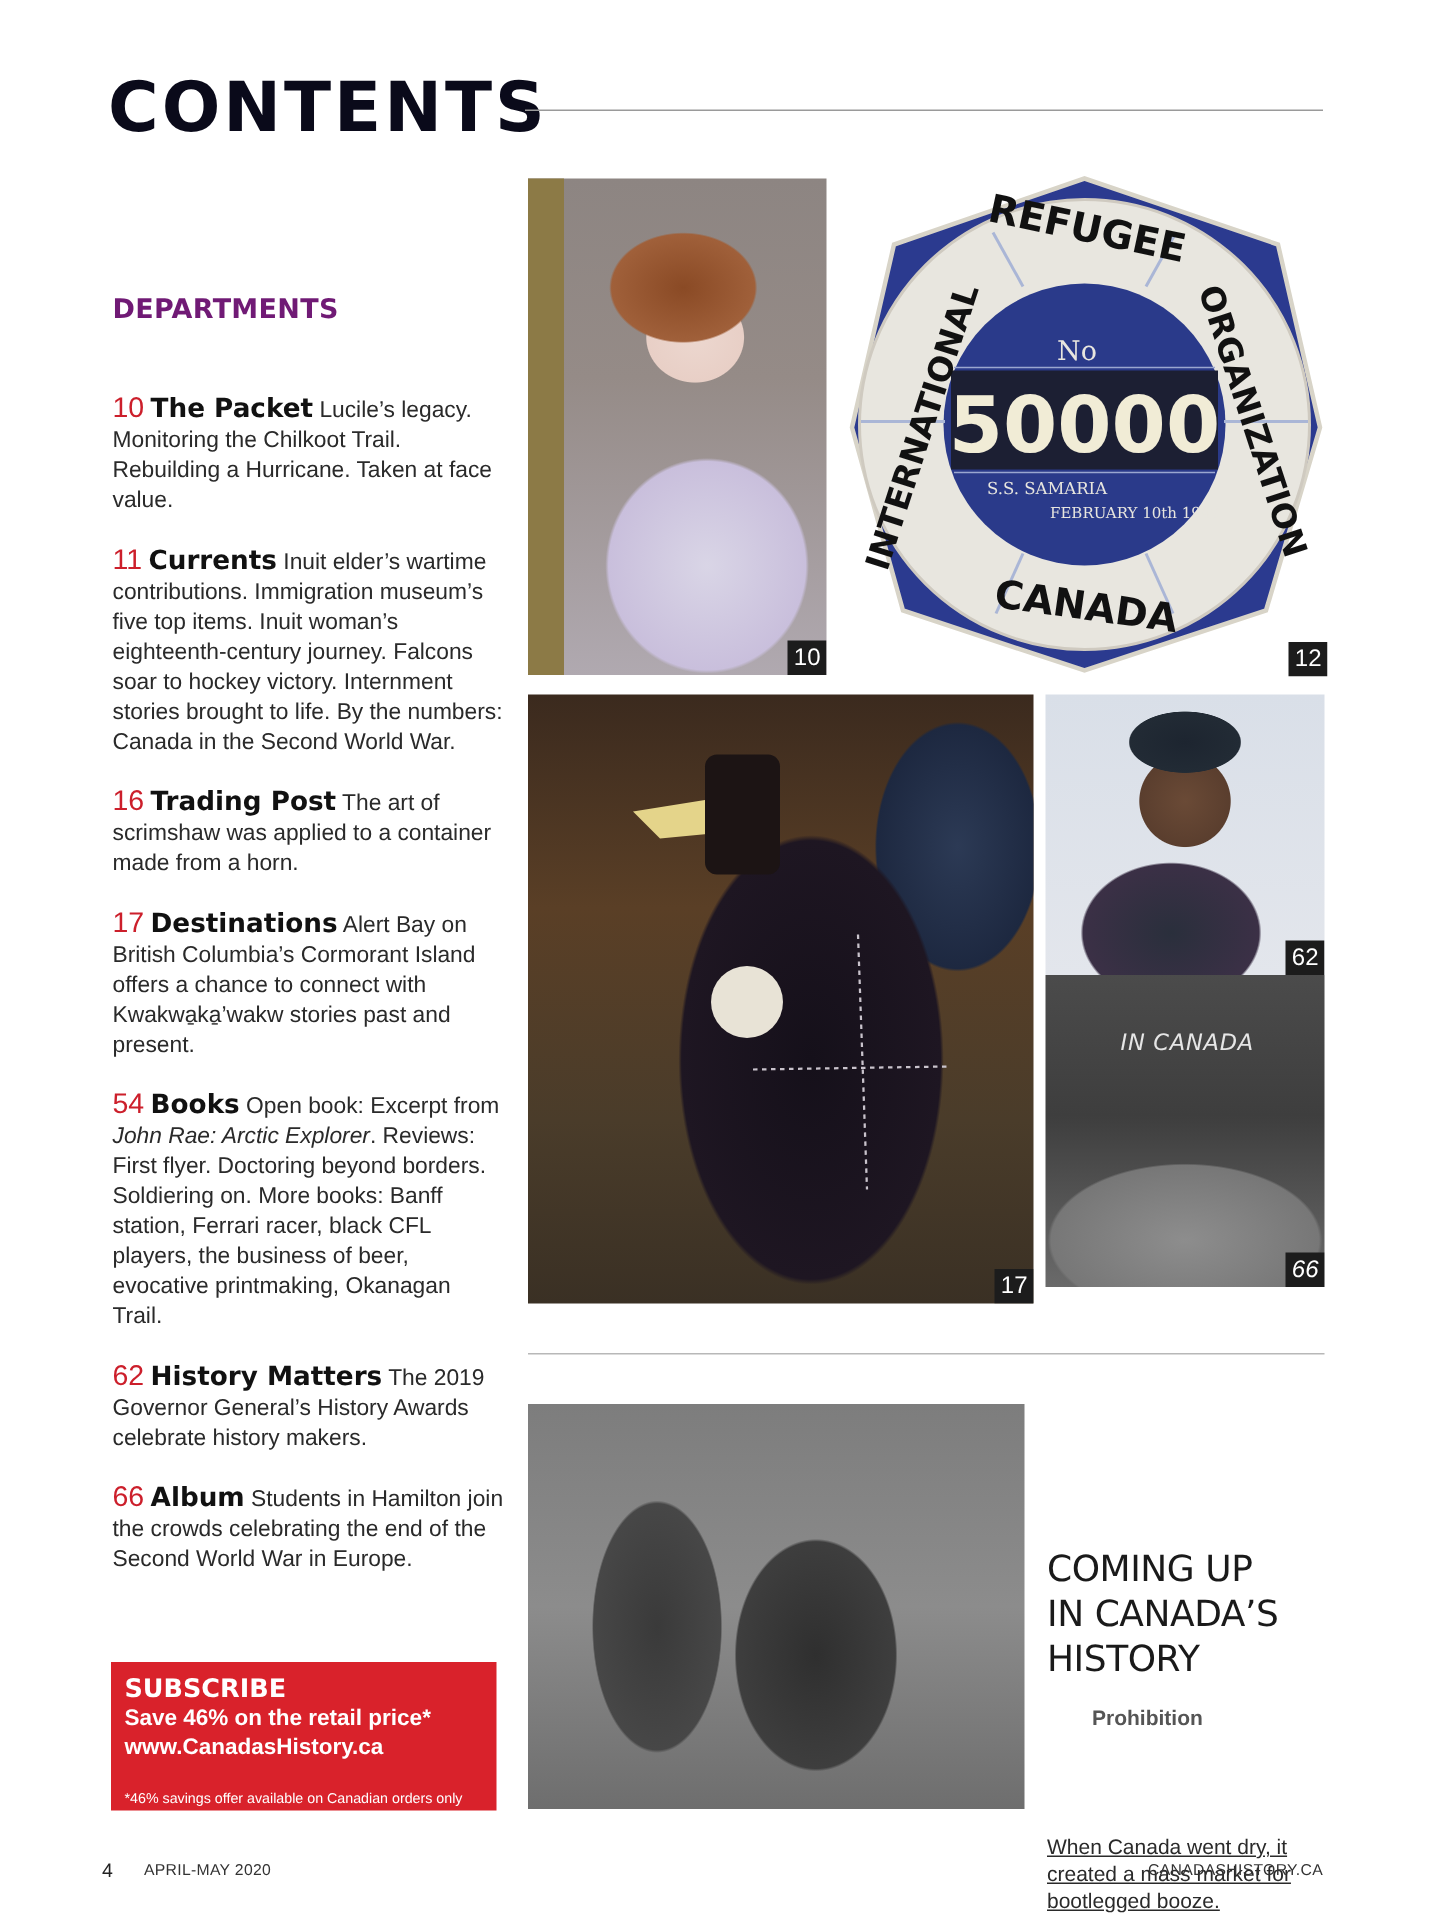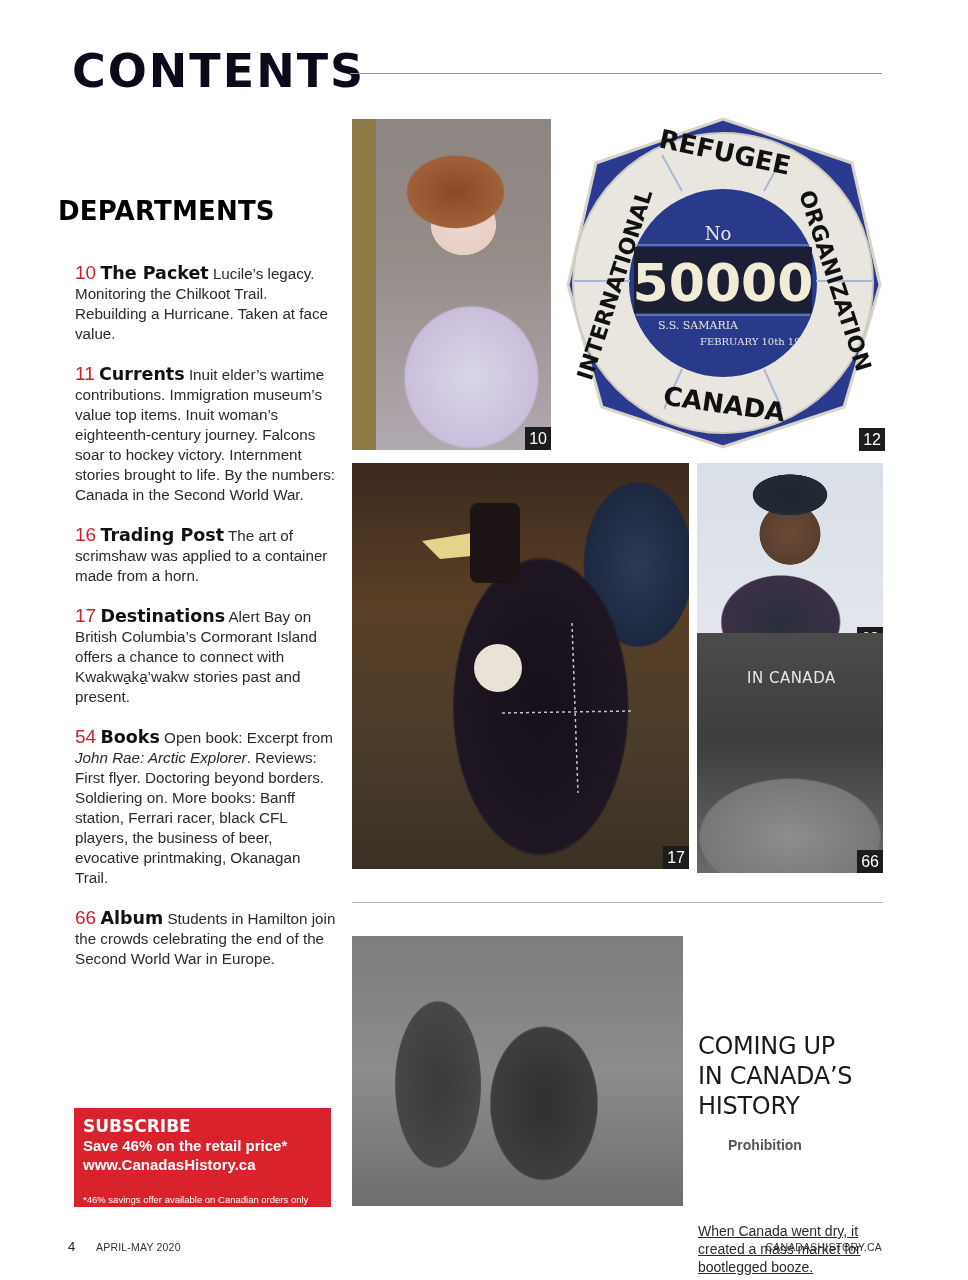--- a/index.html
+++ b/index.html
@@ -2,21 +2,21 @@
 <html><head>
 <meta charset="utf-8">
 <style>
   * { box-sizing: border-box; margin: 0; padding: 0; }
   html, body { width: 968px; height: 1280px; background: #ffffff; overflow: hidden; }
   body { position: relative; font-family: "Liberation Sans", sans-serif; color: #1d1d1f; }
 
   .title { position: absolute; left: 72px; top: 48px; font-family: "DejaVu Sans", sans-serif; font-weight: bold; font-size: 46px; letter-spacing: 2px; color: #0a0a1a; line-height: 1; }
   .title-rule { position: absolute; left: 350px; top: 73px; width: 532px; height: 1px; background: #9a9a9a; }
 
-  .dept-heading { position: absolute; left: 58px; top: 196px; font-family: "DejaVu Sans", sans-serif; font-weight: bold; font-size: 26px; color: #000000; letter-spacing: 0.2px; }
+  .dept-heading { position: absolute; left: 75px; top: 196px; font-family: "DejaVu Sans", sans-serif; font-weight: bold; font-size: 18px; color: #701a75; letter-spacing: 0.2px; }
 
   .dept-list { position: absolute; left: 75px; top: 263px; width: 262px; }
   .dept-item { font-size: 15.2px; line-height: 20px; color: #2a2a2a; margin-bottom: 20px; }
   .dept-item .num { color: #cc1f2b; font-size: 19px; }
   .dept-item .name { font-family: "DejaVu Sans", sans-serif; font-weight: bold; font-size: 17.5px; color: #111; }
   .dept-item em { font-style: italic; }
 
   .subscribe { position: absolute; left: 74px; top: 1108px; width: 257px; height: 99px; background: #d9222b; color: #fff; padding: 9px 9px 12px 9px; }
   .subscribe .s1 { font-family: "DejaVu Sans", sans-serif; font-weight: bold; font-size: 17px; line-height: 19px; }
   .subscribe .s2, .subscribe .s3 { font-weight: bold; font-size: 15px; line-height: 19px; }
@@ -34,23 +34,23 @@
   .p12 { left: 562px; top: 115px; width: 323px; height: 336px; background: #fff; }
   .p17 { left: 352px; top: 463px; width: 337px; height: 406px; background:
       radial-gradient(ellipse 32% 45% at 56% 60%, #15101a 0%, #1e1622 80%, transparent 82%),
       radial-gradient(ellipse 20% 25% at 85% 25%, #2c3a55 0%, #1d2840 80%, transparent 82%),
       linear-gradient(180deg, #3b2a1e 0%, #5a3f26 35%, #4a3c2a 70%, #3a3024 100%); }
   .p62 { left: 697px; top: 463px; width: 186px; height: 187px; background:
       radial-gradient(ellipse 22% 12% at 50% 17%, #1d2530 0%, #222b35 90%, transparent 92%),
       radial-gradient(ellipse 18% 18% at 50% 38%, #6a4a36 0%, #5a3e2e 90%, transparent 92%),
       radial-gradient(ellipse 45% 35% at 45% 85%, #2a2f3c 0%, #3b3046 70%, transparent 72%),
       linear-gradient(180deg, #d9dfe8 0%, #e3e6ec 100%); }
-  .p66 { left: 697px; top: 633px; width: 186px; height: 240px; background:
+  .p66 { left: 697px; top: 650px; width: 186px; height: 208px; background:
       radial-gradient(ellipse 60% 30% at 50% 85%, #8d8d8d 0%, #777 80%, transparent 82%),
-      linear-gradient(180deg, #4b4b4b 0%, #3e3e3e 45%, #6a6a6a 100%); }
+      linear-gradient(180deg, #4b4b4b 0%, #3e3e3e 45%, #6a6a6a 100%); font-style: italic; }
   .p66 .caption-in { position: absolute; left: 50px; top: 36px; color: #e6e6e6; font-family: "DejaVu Sans", sans-serif; font-size: 15px; letter-spacing: 0.5px; }
 
   .mid-rule { position: absolute; left: 352px; top: 902px; width: 531px; height: 1px; background: #b8b8b8; }
 
   .p-prohib { left: 352px; top: 936px; width: 331px; height: 270px; background:
       radial-gradient(ellipse 16% 38% at 26% 55%, #3a3a3a 0%, #474747 80%, transparent 82%),
       radial-gradient(ellipse 20% 35% at 58% 62%, #2f2f2f 0%, #3e3e3e 80%, transparent 82%),
       linear-gradient(180deg, #7d7d7d 0%, #8c8c8c 50%, #6e6e6e 100%); }
 
   .coming-title { position: absolute; left: 698px; top: 1031px; font-family: "DejaVu Sans", sans-serif; font-size: 24px; line-height: 30px; color: #1a1a1a; letter-spacing: -0.3px; }
@@ -71,37 +71,42 @@
 
 <div class="dept-list">
   <p class="dept-item">
     <span class="num">10</span>
     <span class="name">The Packet</span>
     <span>Lucile’s legacy. Monitoring the Chilkoot Trail. Rebuilding a Hurricane. Taken at face value.</span>
   </p>
   <p class="dept-item">
     <span class="num">11</span>
     <span class="name">Currents</span>
-    <span>Inuit elder’s wartime contributions. Immigration museum’s value top items. Inuit woman’s eighteenth-century journey. Falcons soar to hockey victory. Internment stories brought to life. By the numbers: Canada in the Second World War.</span>
+    <span>Inuit elder’s wartime contributions. Immigration museum’s five top items. Inuit woman’s eighteenth-century journey. Falcons soar to hockey victory. Internment stories brought to life. By the numbers: Canada in the Second World War.</span>
   </p>
   <p class="dept-item">
     <span class="num">16</span>
     <span class="name">Trading Post</span>
     <span>The art of scrimshaw was applied to a container made from a horn.</span>
   </p>
   <p class="dept-item">
     <span class="num">17</span>
     <span class="name">Destinations</span>
     <span>Alert Bay on British Columbia’s Cormorant Island offers a chance to connect with Kwakwa̱ka̱’wakw stories past and present.</span>
   </p>
   <p class="dept-item">
     <span class="num">54</span>
     <span class="name">Books</span>
     <span>Open book: Excerpt from</span>
     <em>John Rae: Arctic Explorer</em><span>. Reviews: First flyer. Doctoring beyond borders. Soldiering on. More books: Banff station, Ferrari racer, black CFL players, the business of beer, evocative printmaking, Okanagan Trail.</span>
+  </p>
+  <p class="dept-item">
+    <span class="num">62</span>
+    <span class="name">History Matters</span>
+    <span>The 2019 Governor General’s History Awards celebrate history makers.</span>
   </p>
   <p class="dept-item">
     <span class="num">66</span>
     <span class="name">Album</span>
     <span>Students in Hamilton join the crowds celebrating the end of the Second World War in Europe.</span>
   </p>
 </div>
 
 <div class="subscribe">
   <div class="s1">SUBSCRIBE</div>

